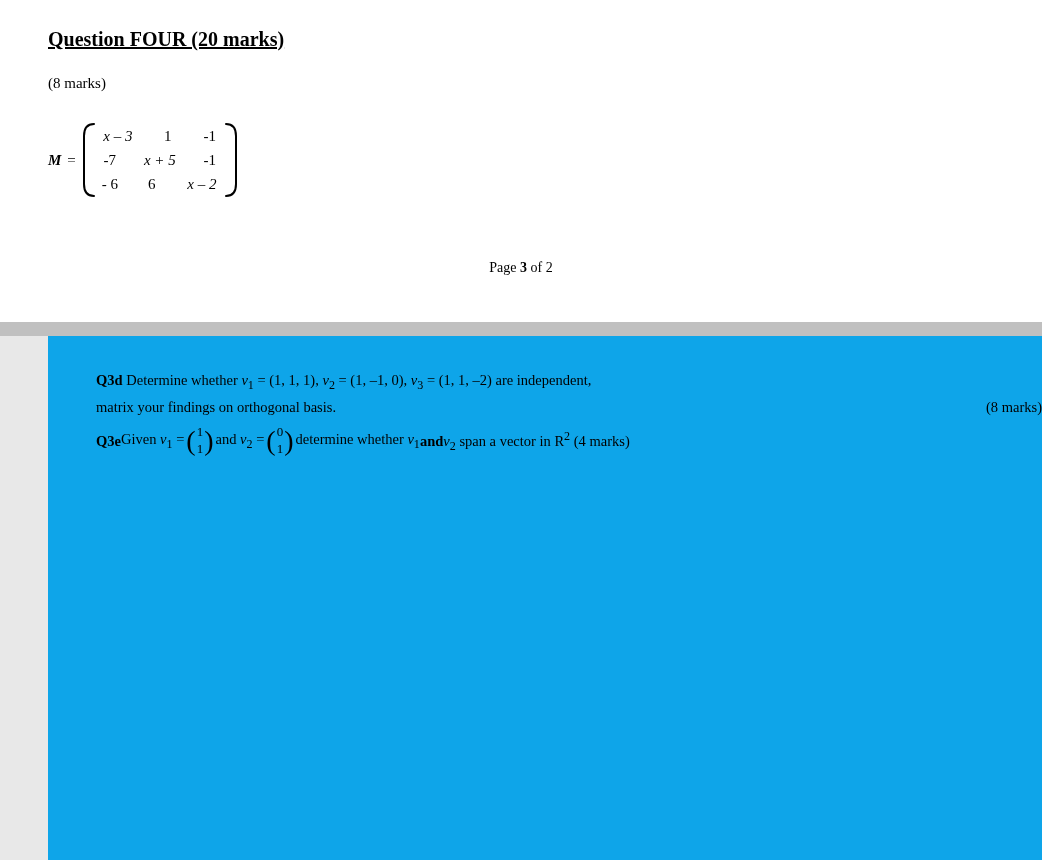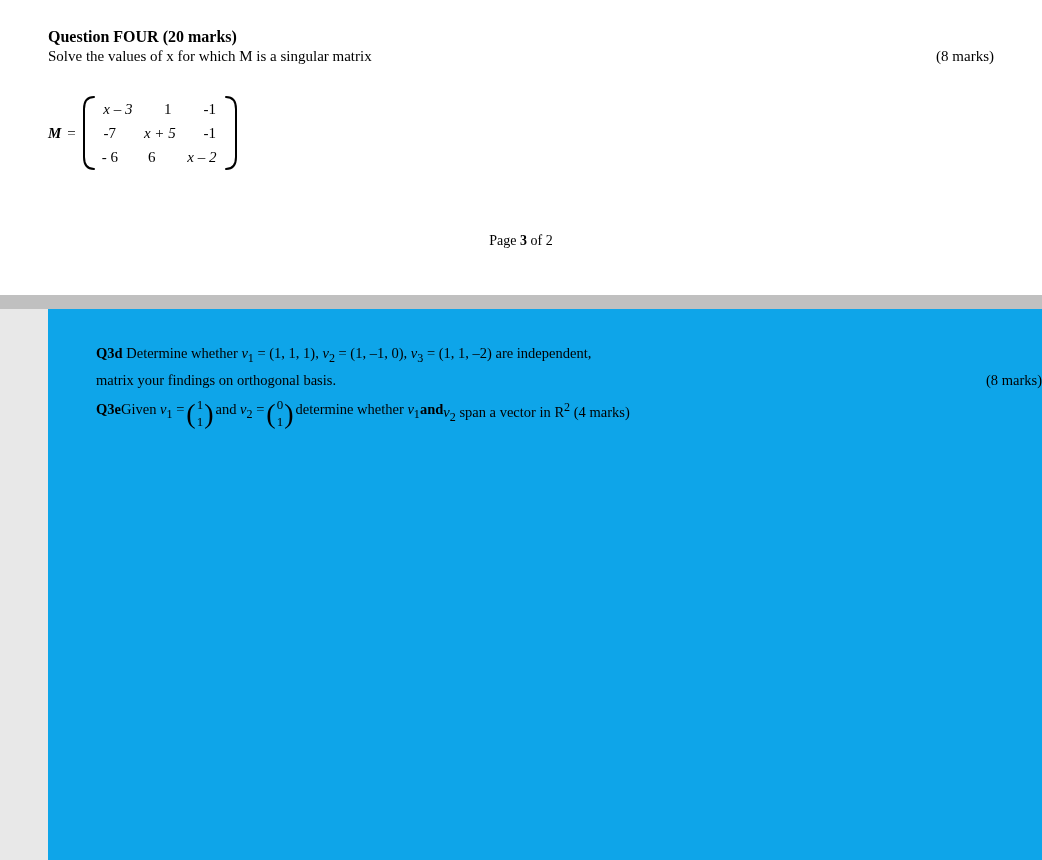--- a/index.html
+++ b/index.html
@@ -28,23 +28,24 @@
     }
 
     .top-page {
       background: #ffffff;
       width: 100%;
       padding: 28px 48px 36px 48px;
       flex: 0 0 auto;
     }
 
     .question-header {
-      font-size: 16px;
+      font-size: 20px;
       font-weight: bold;
-      margin-bottom: 2px;
+      margin-bottom: 24px;
+      text-decoration: underline;
     }
 
     .question-line {
       display: flex;
       justify-content: space-between;
       align-items: flex-start;
       margin-bottom: 28px;
     }
 
     .question-text {
@@ -161,21 +162,20 @@
 </head>
 <body>
 
 <div class="page-container">
 
   <div class="top-page">
 
     <div class="question-header">Question FOUR  (20 marks)</div>
 
     <div class="question-line">
-      <span class="question-text">Solve the values of x for which M is a singular matrix</span>
       <span class="marks">(8 marks)</span>
     </div>
 
     <div class="matrix-section">
       <span class="matrix-label">M</span>
       <span class="matrix-equals">=</span>
 
       <svg class="bracket-svg" viewBox="0 0 18 80" width="18" height="80">
         <path d="M14,4 Q4,4 4,16 L4,64 Q4,76 14,76" fill="none" stroke="#000" stroke-width="2" stroke-linecap="round"></path>
       </svg>
@@ -219,21 +219,21 @@
         <div>
           <span class="bold-text">Q3d</span><span> Determine whether <i>v</i><sub>1</sub> = (1, 1, 1), <i>v</i><sub>2</sub> = (1, –1, 0), <i>v</i><sub>3</sub> = (1,  1, –2) are independent,</span>
         </div>
       </div>
 
       <div style="display:flex; justify-content:space-between; align-items:flex-start; margin-bottom: 4px;">
         <span>matrix your findings on orthogonal basis.</span>
         <span>(8 marks)</span>
       </div>
 
-      <div style="display:flex; align-items:flex-start; flex-wrap: wrap;">
+      <div style="display:flex; align-items:center; flex-wrap: wrap;">
         <span class="bold-text">Q3e</span>
         <span> Given <i>v</i><sub>1</sub> = </span>
 
         <span class="col-vector">
           <span class="col-vector-bracket-left">(</span>
           <span class="col-vector-cells">
             <span>1</span>
             <span>1</span>
           </span>
           <span class="col-vector-bracket-right">)</span>

